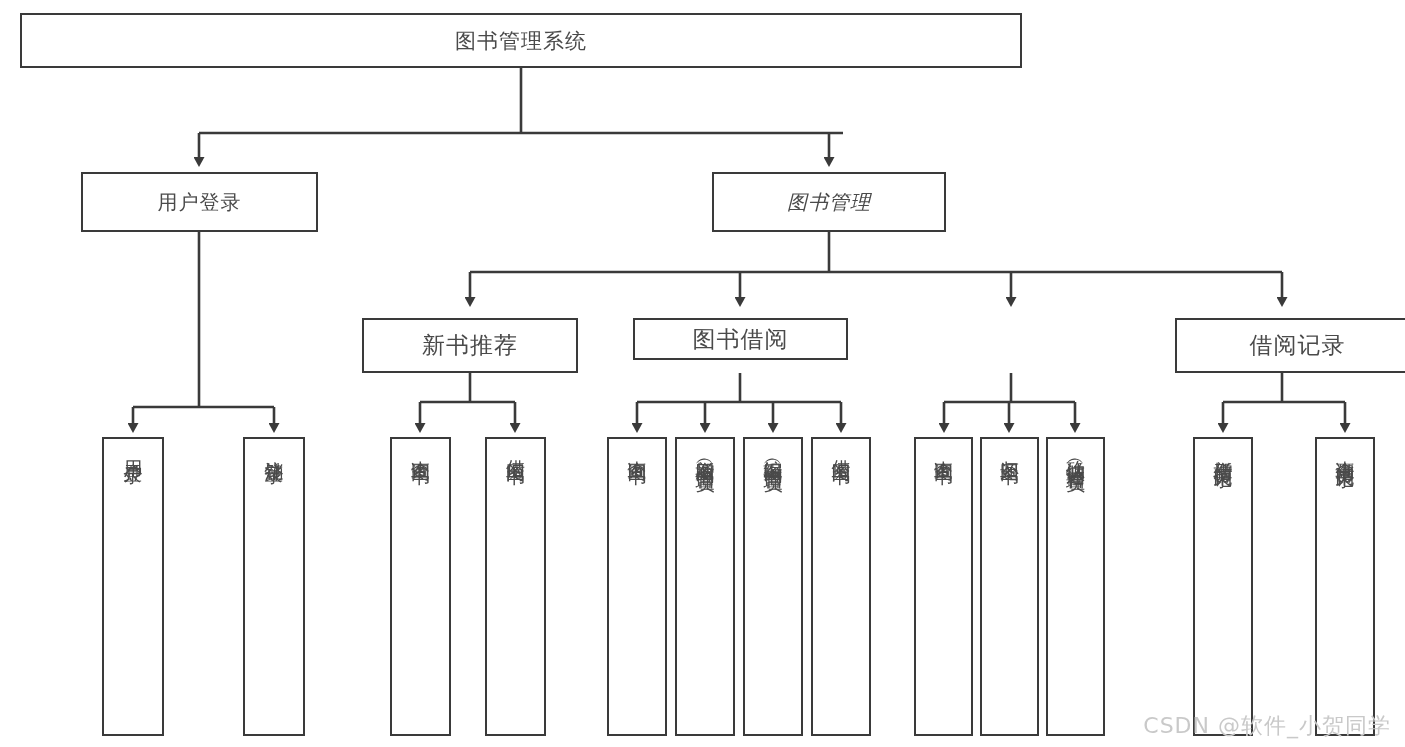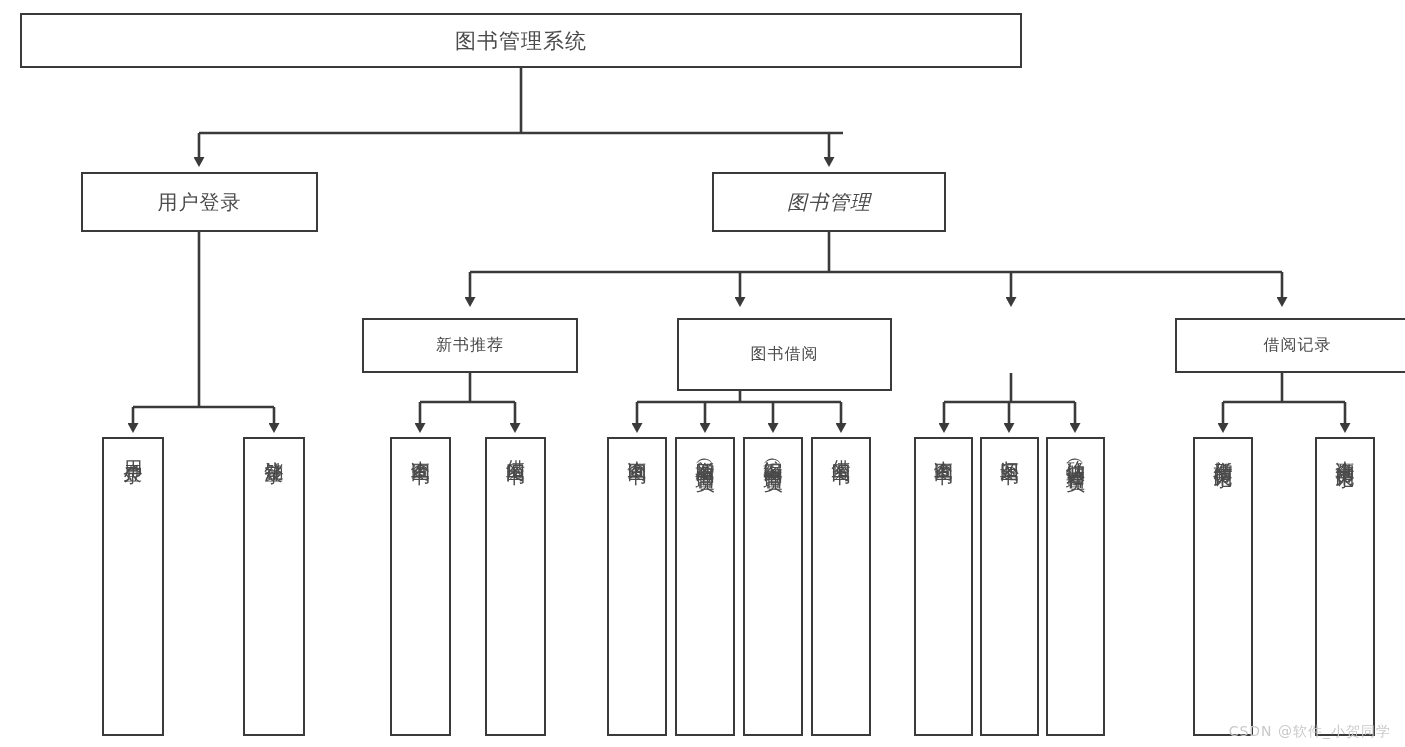--- a/index.html
+++ b/index.html
@@ -37,21 +37,21 @@
     z-index: 2;
     text-align: right;
   }
   .node.root {
     font-size: 21px;
   }
   .node.level1 {
     font-size: 20px;
   }
   .node.level2 {
-    font-size: 16px;
+    font-size: 23px;
   }
   .node.leaf {
     font-size: 19px;
     align-items: flex-start;
     justify-content: center;
     padding-top: 6px;
   }
   .vtext {
     writing-mode: vertical-rl;
     text-orientation: upright;
@@ -61,21 +61,21 @@
     color: #4a4a4a;
   }
   .htext {
     white-space: nowrap;
     letter-spacing: 1px;
   }
   #watermark {
     position: absolute;
     right: 14px;
     bottom: 6px;
-    font-size: 14px;
+    font-size: 22px;
     color: #c9c9c9;
     letter-spacing: 1px;
     white-space: nowrap;
     z-index: 5;
     font-family: "DejaVu Sans", "Liberation Sans", sans-serif;
   }
 </style>
 </head>
 <body>
 
@@ -140,21 +140,21 @@
   </div>
 
   <div class="node level1" style="left:712px; top:172px; width:234px; height:60px;font-style:italic;">
     <span class="htext">图书管理</span>
   </div>
 
   <div class="node level2" style="left:362px; top:318px; width:216px; height:55px;">
     <span class="htext">新书推荐</span>
   </div>
 
-  <div class="node level2" style="left:633px; top:318px; width:215px; height:73px;margin-left:44px;">
+  <div class="node level2" style="left:633px; top:318px; width:215px; height:42px;">
     <span class="htext">图书借阅</span>
   </div>
 
 
   <div class="node level2" style="left:1175px; top:318px; width:245px; height:55px;">
     <span class="htext">借阅记录</span>
   </div>
 
   <div class="node leaf" style="left:102px; top:437px; width:62px; height:299px;">
     <span class="vtext">用户登录</span>

